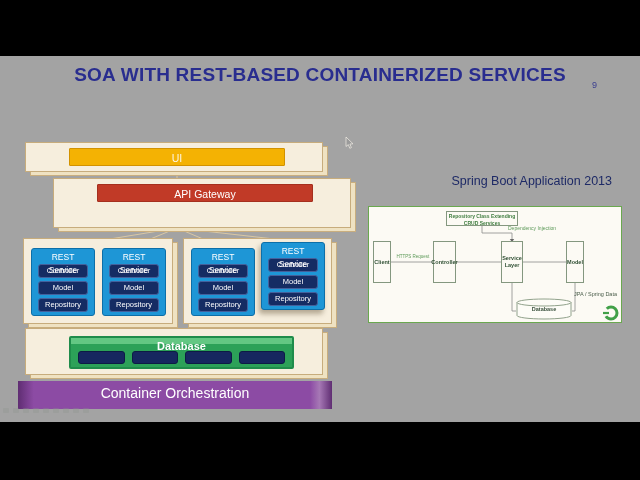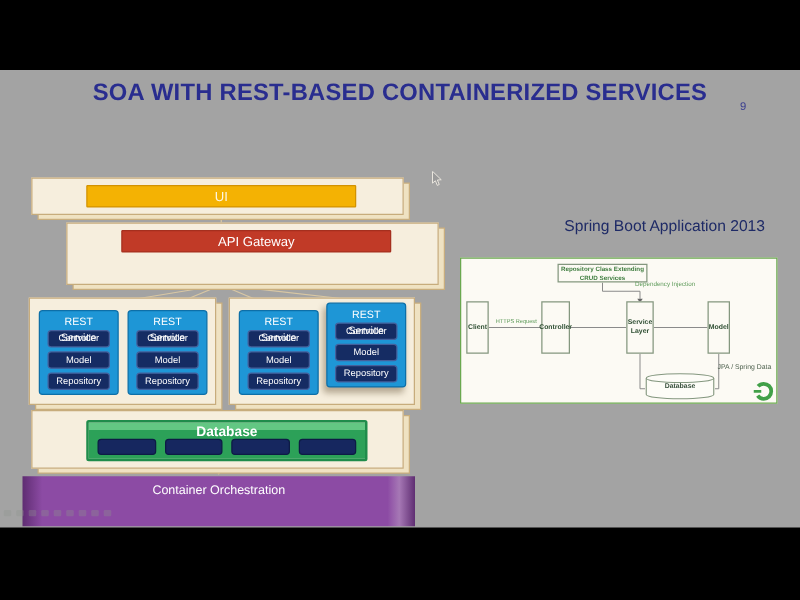--- a/index.html
+++ b/index.html
@@ -33,23 +33,23 @@
   
   .green-box { position:absolute; left:43px; top:7px; width:225px; height:33px;
                background:linear-gradient(180deg,#63c783 0 22%, #2ca158 22%);
                border:2px solid #1f8c4b; border-radius:2px; }
   .green-box .g-label { position:absolute; top:2px; left:0; width:100%; text-align:center;
                         color:#fff; font-size:11px; font-weight:bold; }
   .slots { position:absolute; left:7px; right:7px; bottom:3px; display:flex; gap:7px; }
   .slot  { flex:1; height:13px; background:#16275f; border:1px solid #0d1b45; border-radius:3px; }
 
   
-  .purple-bar { position:absolute; left:18px; top:325px; width:314px; height:40px; border-radius:0;
+  .purple-bar { position:absolute; left:18px; top:325px; width:314px; height:28px; border-radius:0;
                 background:linear-gradient(90deg,#5f2d72 0%,#8c4ba4 5%,#8c4ba4 93%,#a678b5 96%,#5f2d72 100%);
-                color:#fff; font-size:10px; line-height:24px; text-align:center; }
+                color:#fff; font-size:14px; line-height:24px; text-align:center; }
 
   
   .spring-title { position:absolute; left:372px; top:118px; width:240px; text-align:right;
                   color:#1e2a66; font-weight:normal; font-size:12.5px; }
   .spring-rect { position:absolute; left:368px; top:150px; width:254px; height:117px;
                  background:#fcfaf4; border:1.5px solid #6aa84f; }
   .s-node { position:absolute; border:1px solid #84977f; background:#fcfaf4; color:#2f4f33;
             font-size:5.5px; font-weight:bold; text-align:center;
             display:flex; align-items:center; justify-content:center; line-height:1.2; }
   .repo-box { position:absolute; left:77px; top:4px; width:72px; height:15px;

